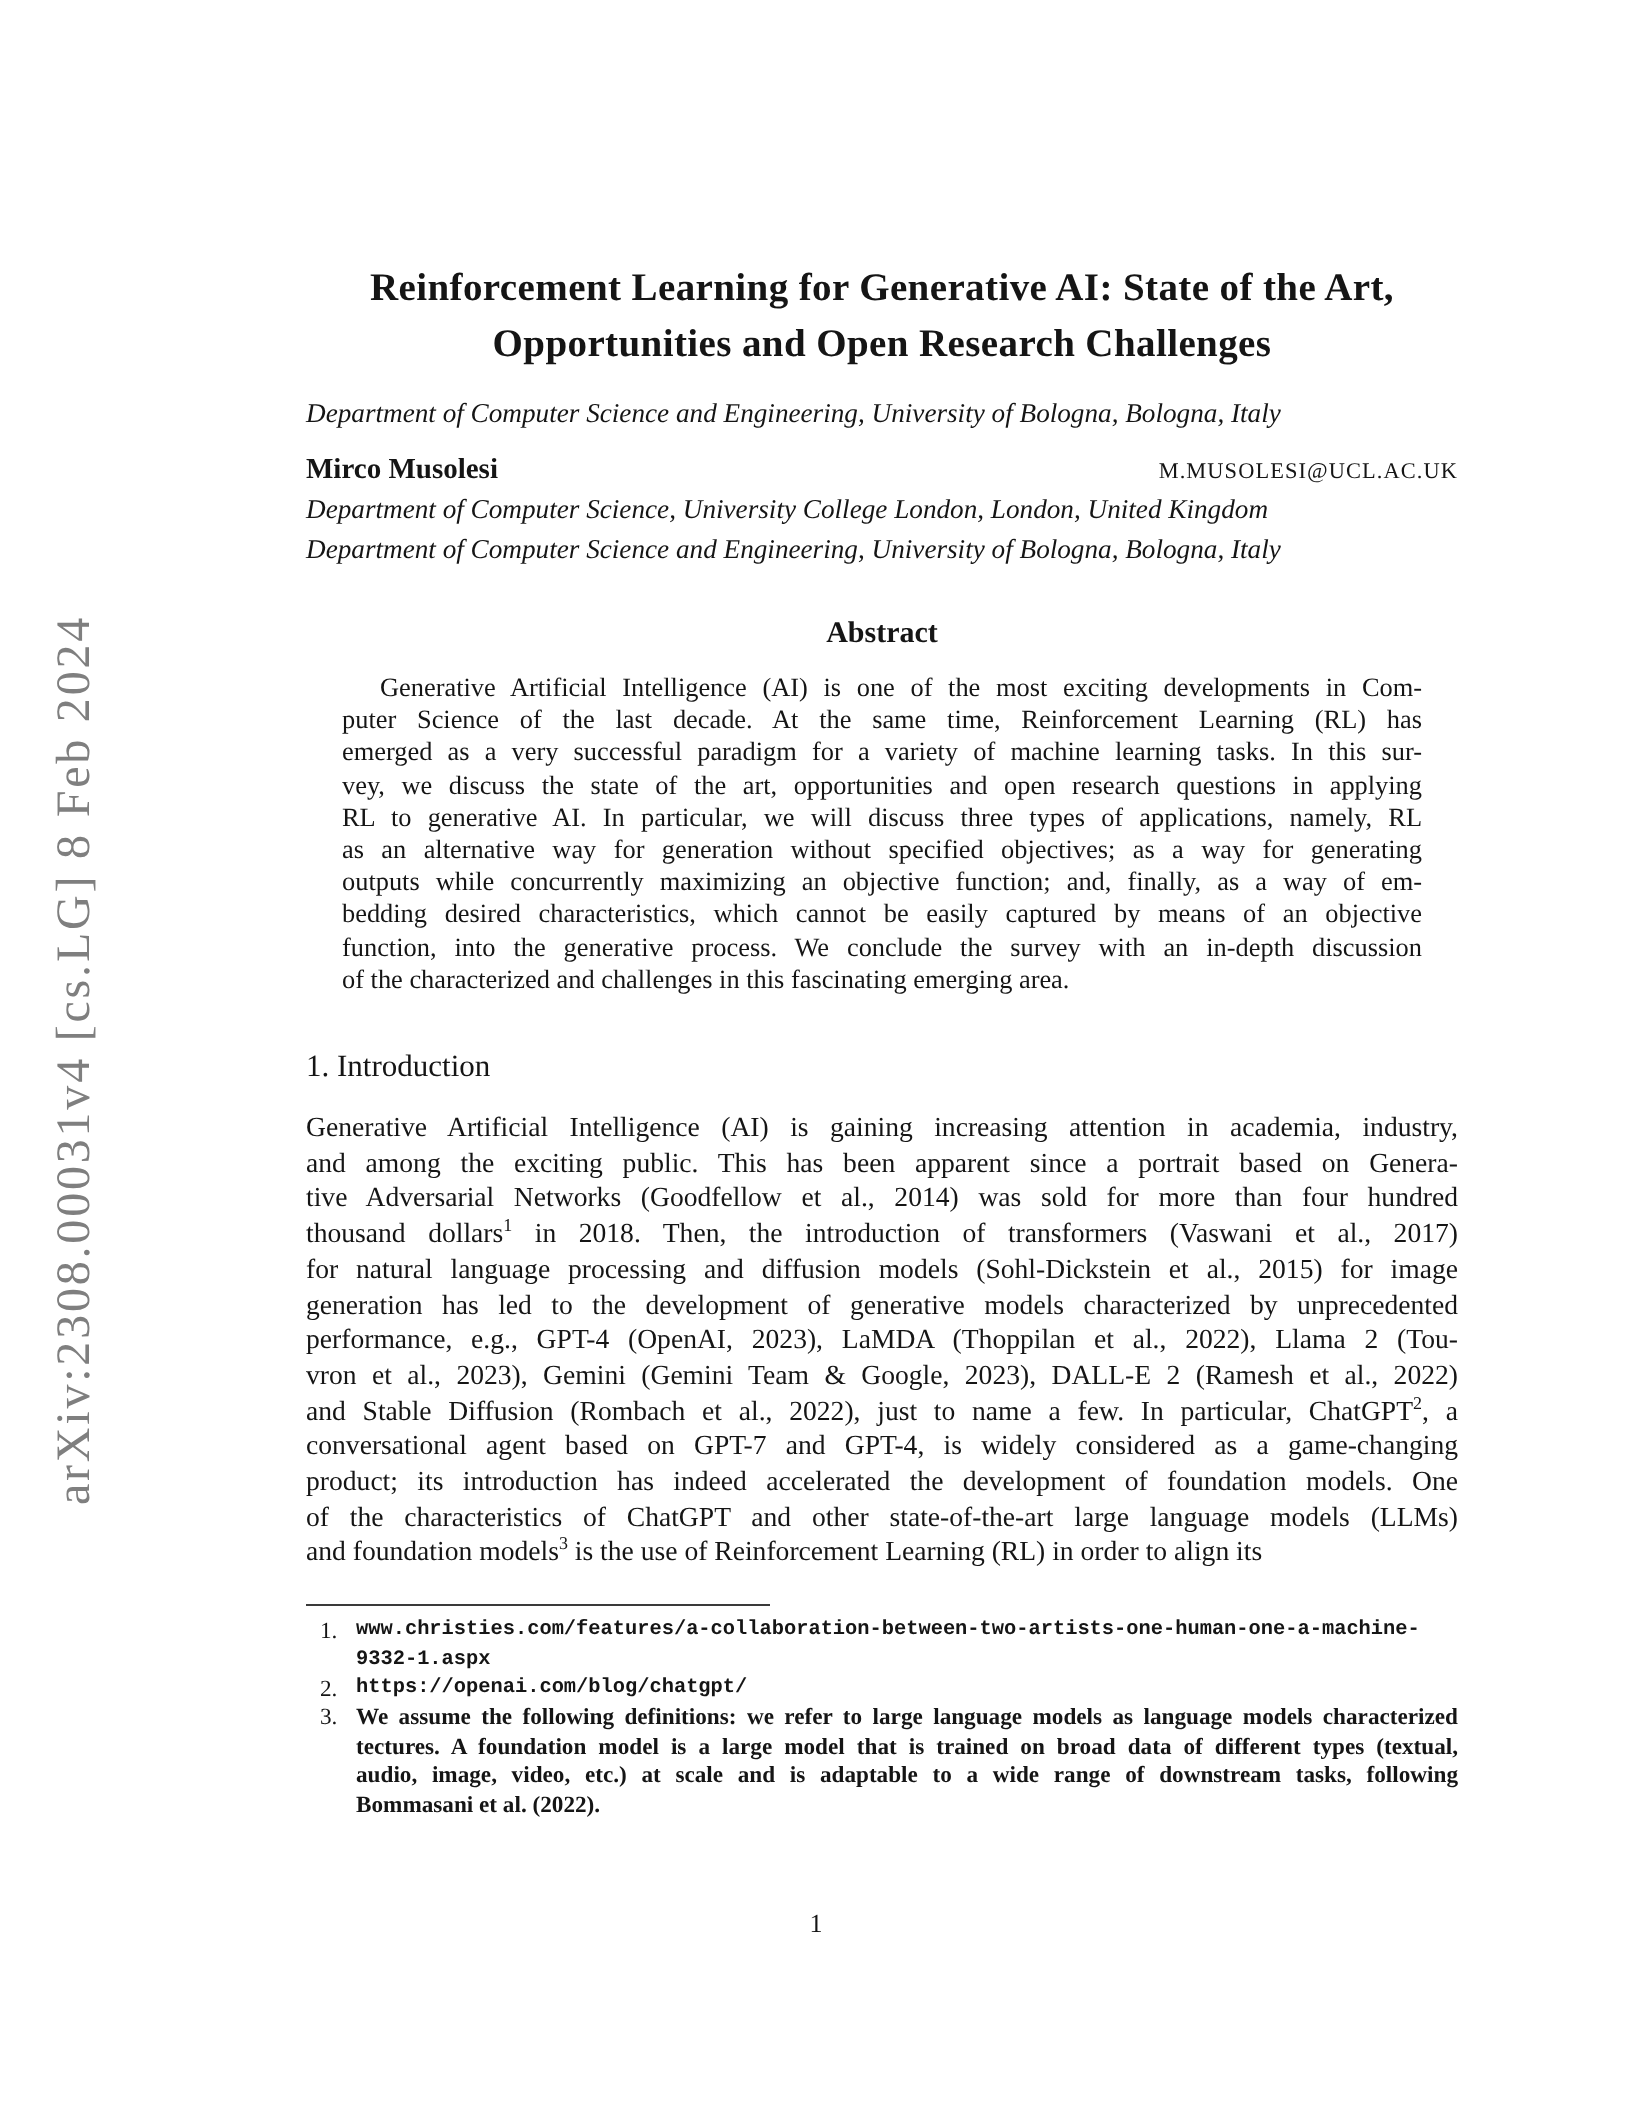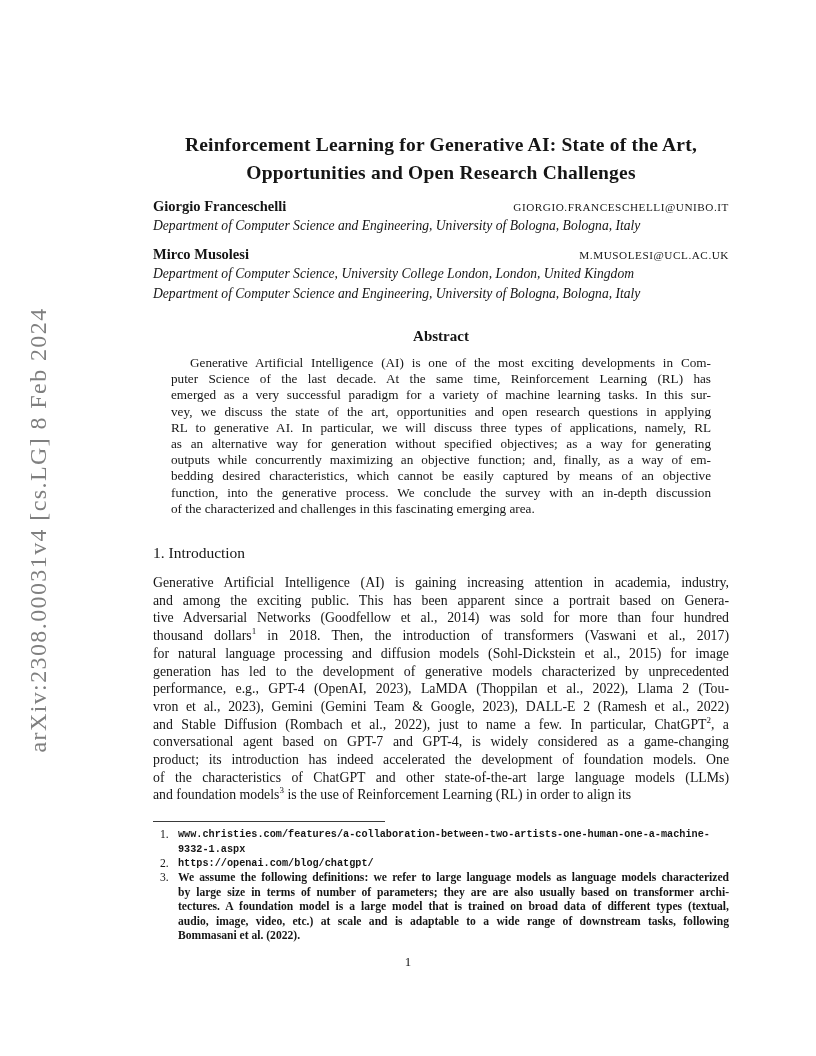--- a/index.html
+++ b/index.html
@@ -110,24 +110,20 @@
   <div class="arxiv-watermark" style="color: rgb(127, 127, 127);">arXiv:2308.00031v4  [cs.LG]  8 Feb 2024</div>
 
   <main class="column">
 
     <h1 class="title">
       <span>Reinforcement Learning for Generative AI: State of the Art,</span><br>
       <span>Opportunities and Open Research Challenges</span>
     </h1>
 
     <div class="authors" id="authors">
-        <div class="author-row">
-          <span class="author-name">Giorgio Franceschelli</span>
-          <span class="author-email">GIORGIO.FRANCESCHELLI@UNIBO.IT</span>
-        </div>
         <div class="affiliation">Department of Computer Science and Engineering, University of Bologna, Bologna, Italy</div>
         <div class="author-row">
           <span class="author-name">Mirco Musolesi</span>
           <span class="author-email">M.MUSOLESI@UCL.AC.UK</span>
         </div>
         <div class="affiliation">Department of Computer Science, University College London, London, United Kingdom</div>
         <div class="affiliation">Department of Computer Science and Engineering, University of Bologna, Bologna, Italy</div>
       </div>
 
     <section class="abstract">
@@ -177,21 +173,20 @@
         <div class="footnote">
           <span class="fn-num">2.</span>
           <div class="fn-body">
             <div class="fn-line mono">https://openai.com/blog/chatgpt/</div>
           </div>
         </div>
         <div class="footnote">
           <span class="fn-num">3.</span>
           <div class="fn-body">
             <div class="fn-line jl">We assume the following definitions: we refer to large language models as language models characterized</div>
-            <div class="fn-line jl">by large size in terms of number of parameters; they are are also usually based on transformer archi-</div>
             <div class="fn-line jl">tectures. A foundation model is a large model that is trained on broad data of different types (textual,</div>
             <div class="fn-line jl">audio, image, video, etc.)  at scale and is adaptable to a wide range of downstream tasks, following</div>
             <div class="fn-line jl last">Bommasani et al. (2022).</div>
           </div>
         </div>
       </div>
 
   </main>
 
   <div class="page-number">1</div>

